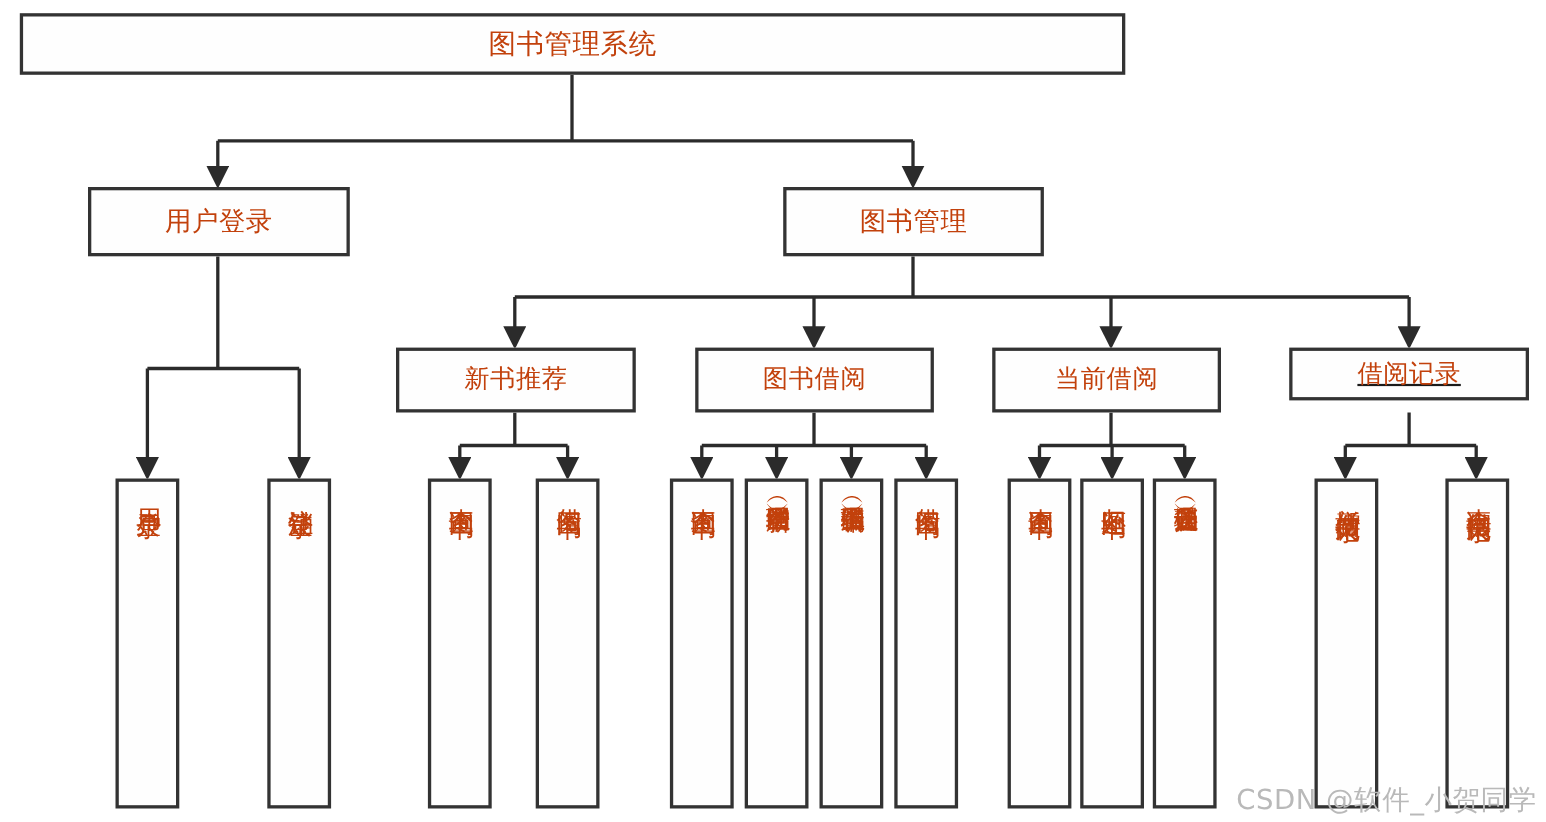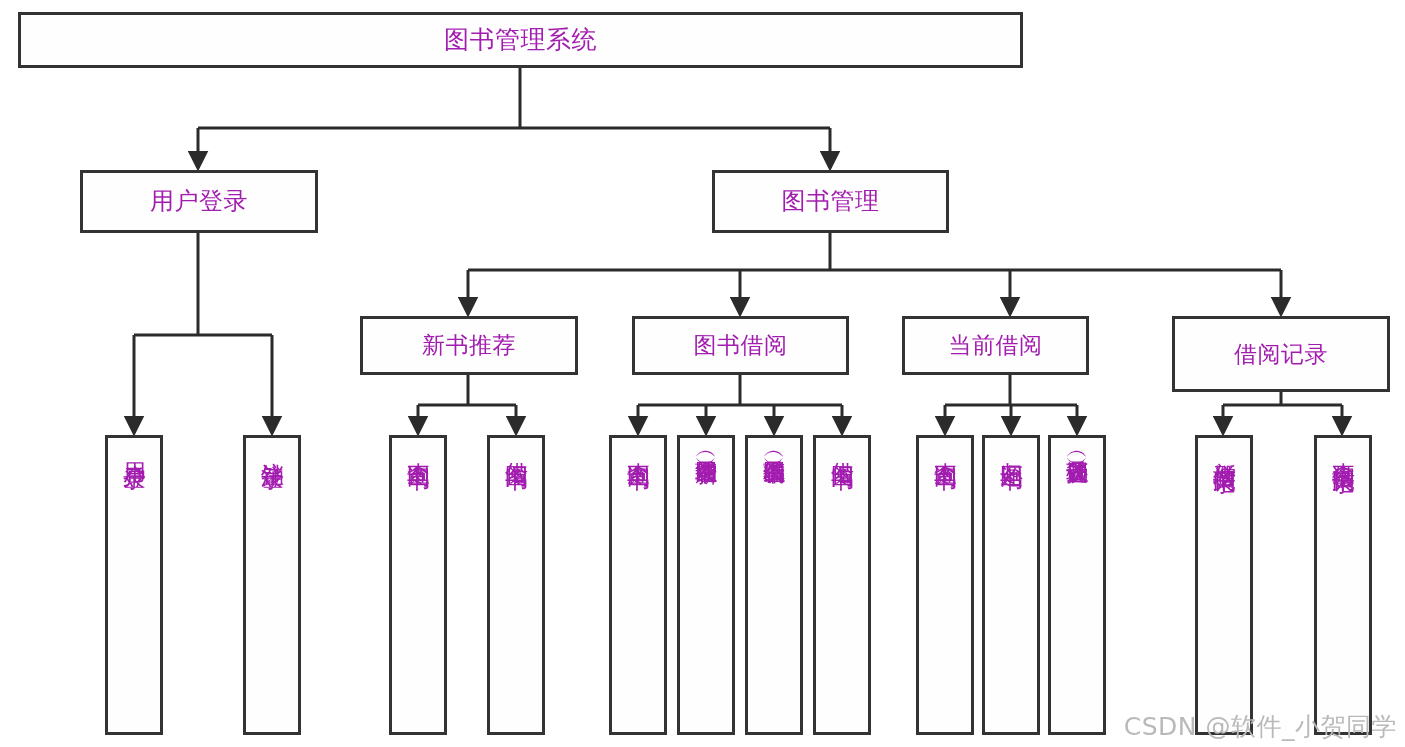--- a/index.html
+++ b/index.html
@@ -39,21 +39,21 @@
     border: 3px solid #333333;
     display: flex;
     align-items: center;
     justify-content: center;
     text-align: center;
   }
   .node-label {
     font-size: 23px;
     line-height: 1.15;
     letter-spacing: 0.5px;
-    color: #a21caf;
+    color: #c2410c;
     white-space: nowrap;
   }
   
   .node.leaf {
     align-items: flex-start;
     justify-content: center;
     padding-top: 6px;
     border-width: 3px;
   }
   .node.leaf .node-label {
@@ -152,25 +152,25 @@
   </div>
 
   <div class="node level2" style="left:712px; top:170px; width:237px; height:63px;">
     <span class="node-label">图书管理</span>
   </div>
 
   <div class="node level3" style="left:632px; top:316px; width:217px; height:59px;text-align:right;">
     <span class="node-label">图书借阅</span>
   </div>
 
-  <div class="node level3" style="left:902px; top:316px; width:187px; height:59px;">
+  <div class="node level3" style="left:902px; top:316px; width:208px; height:59px;">
     <span class="node-label">当前借阅</span>
   </div>
 
-  <div class="node level3" style="left:1172px; top:316px; width:218px; height:76px;">
+  <div class="node level3" style="left:1172px; top:316px; width:218px; height:48px;text-decoration:underline;">
     <span class="node-label">借阅记录</span>
   </div>
 
   <div class="node leaf" style="left:105px; top:435px; width:58px; height:300px;">
     <span class="node-label">用户登录</span>
   </div>
 
   <div class="node leaf" style="left:243px; top:435px; width:58px; height:300px;">
     <span class="node-label">注销登录</span>
   </div>

